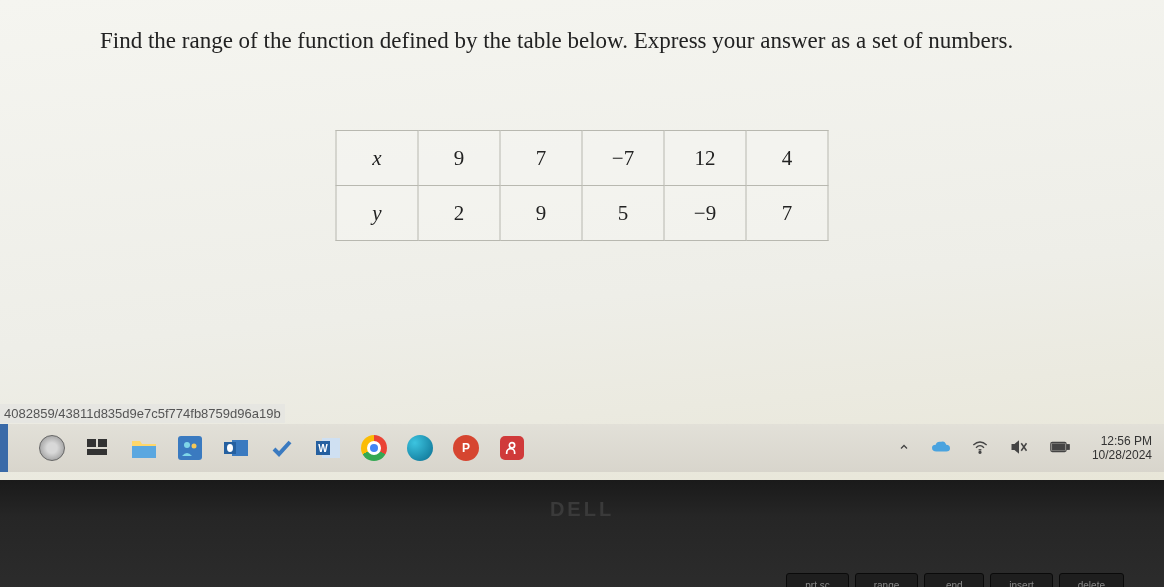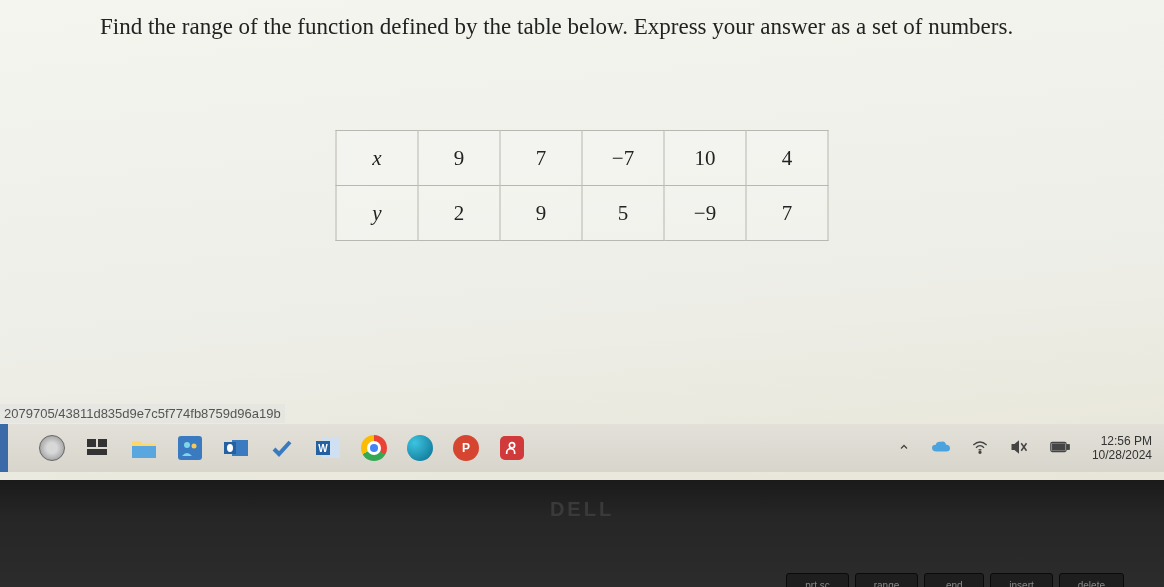--- a/index.html
+++ b/index.html
@@ -11,21 +11,21 @@
     background: #2a2a2a;
   }
   .screen {
     width: 1164px;
     height: 480px;
     background: linear-gradient(175deg, #f5f5f0 0%, #eeeee8 60%, #e8e6d8 100%);
     position: relative;
   }
   .question {
     position: absolute;
-    top: 10px;
+    top: 24px;
     left: 100px;
     right: 80px;
     font-size: 23px;
     color: #222;
     line-height: 1.45;
   }
   .table-wrap {
     position: absolute;
     top: 130px;
     left: 50%;
@@ -176,36 +176,36 @@
   <div class="question">Find the range of the function defined by the table below. Express your answer as a set of numbers.</div>
 
   <div class="table-wrap">
     <table>
       <tbody>
           <tr>
         <td class="header-cell">x</td>
         <td>9</td>
         <td>7</td>
         <td>−7</td>
-        <td>10</td>
+        <td>12</td>
         <td>4</td>
       </tr>
       <tr>
         <td class="header-cell">y</td>
         <td>2</td>
         <td>9</td>
         <td>5</td>
         <td>−9</td>
         <td>7</td>
       </tr>
     </tbody>
       </table>
   </div>
 
-  <div class="url-fragment">2079705/43811d835d9e7c5f774fb8759d96a19b</div>
+  <div class="url-fragment">4082859/43811d835d9e7c5f774fb8759d96a19b</div>
 
   <div class="taskbar">
     <div class="start-block"></div>
 
     <div class="task-icons">
       <div class="task-icon">
         <div style="width:26px;height:26px;border-radius:50%;background:radial-gradient(circle,#d8d8d8 30%,#888 100%);border:1px solid #666;"></div>
       </div>
       <div class="task-icon">
         <svg width="22" height="18" viewBox="0 0 22 18">

